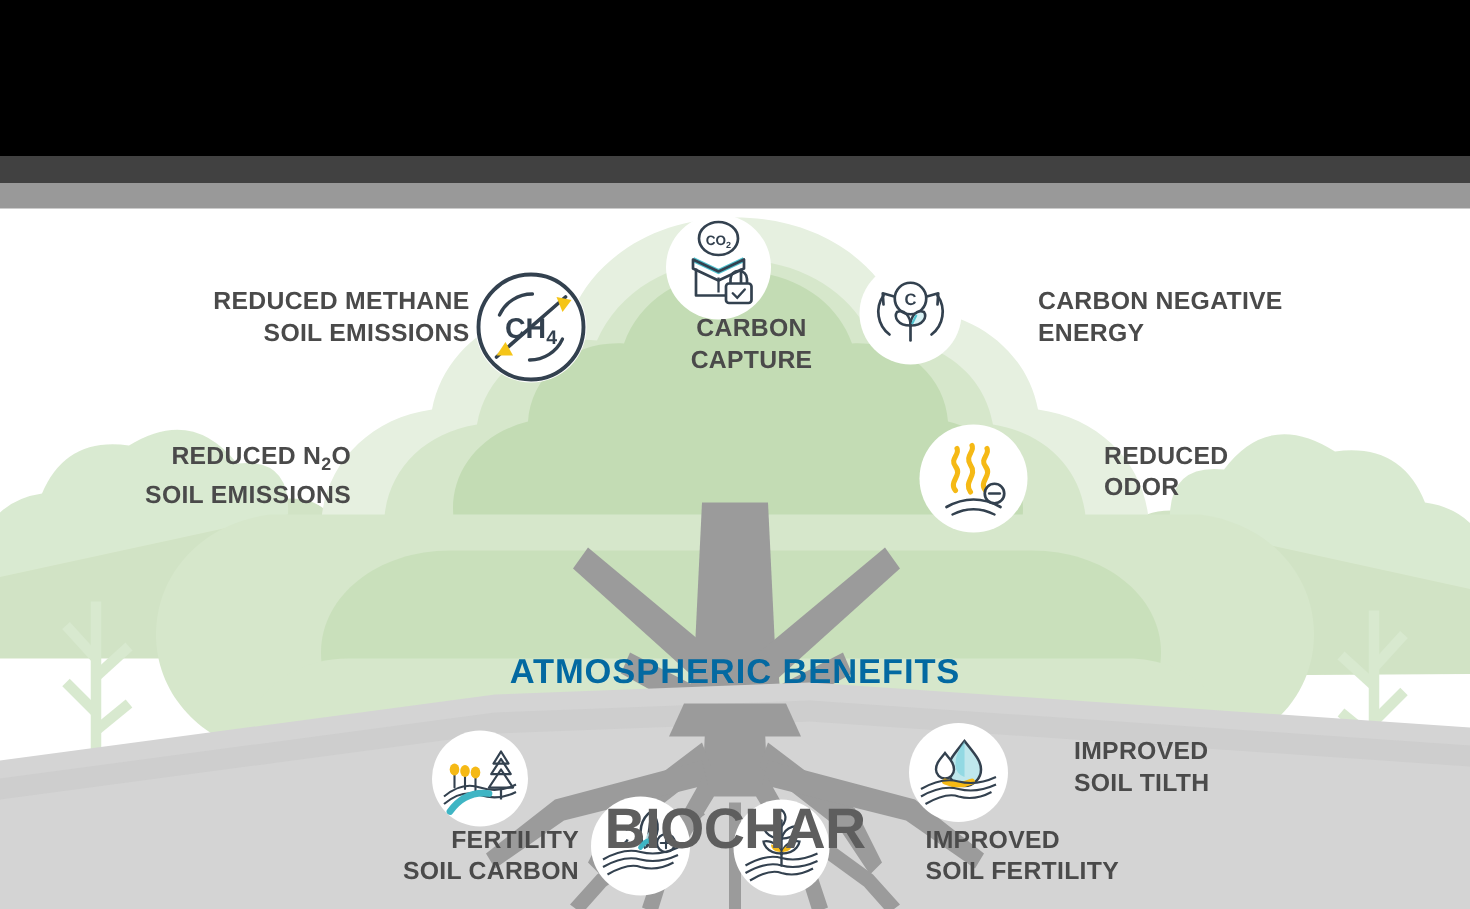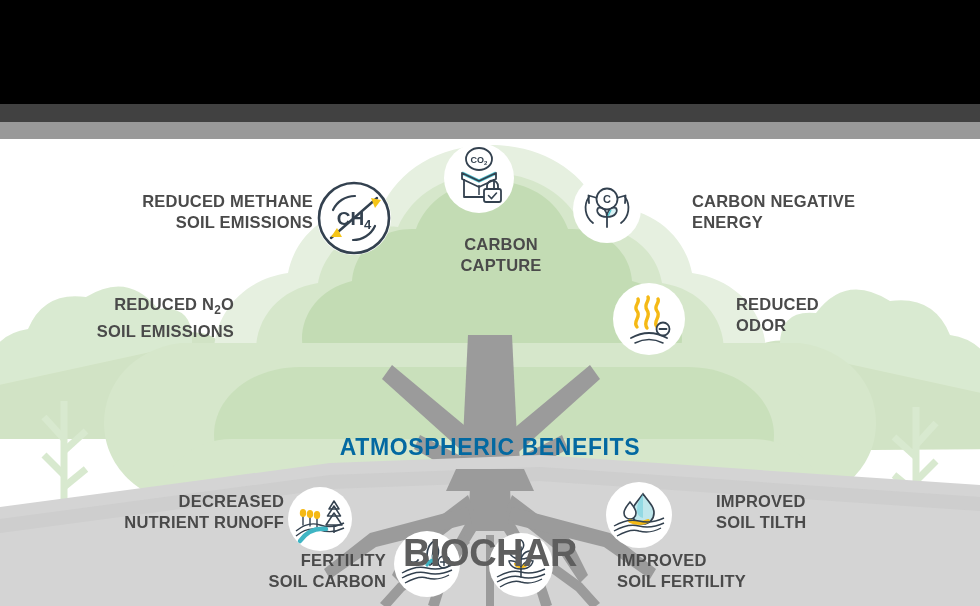--- a/index.html
+++ b/index.html
@@ -25,21 +25,21 @@
 
   
   .badge{position:absolute;border-radius:50%;background:#ffffff;z-index:20;}
   .badge svg{position:absolute;left:0;top:0;}
 
   
   .lbl{position:absolute;z-index:25;color:#4a4a4a;font-weight:bold;font-size:16.5px;
        line-height:21px;letter-spacing:.2px;white-space:nowrap;}
   .lbl.r{text-align:right;}
   .lbl.l{text-align:left;}
-  .lbl.c{text-align:center;margin-top:25px;}
+  .lbl.c{text-align:center;}
   .lbl .ln{display:block;padding-left:44px;}
   sub{font-size:.72em;}
 
   .overlay-title{position:absolute;z-index:26;text-align:center;color:#0369a1;font-weight:bold;
                  letter-spacing:.6px;line-height:30px;}
   #atmos{left:330px;top:293px;width:320px;font-size:23px;}
   #biochar{position:absolute;z-index:26;left:240px;top:383px;width:500px;text-align:center;
            font-size:38px;font-weight:bold;color:#5e5e5e;letter-spacing:-.5px;line-height:62px;}
 </style>
 </head>
@@ -276,24 +276,20 @@
             <path d="M22 39 L22 29"></path>
             <path d="M29 40 L29 30"></path>
         </g>
         <ellipse cx="15" cy="26" rx="3.2" ry="4" fill="#f5b915"></ellipse>
         <ellipse cx="22" cy="27" rx="3.2" ry="4" fill="#f5b915"></ellipse>
         <ellipse cx="29" cy="28" rx="3.2" ry="4" fill="#f5b915"></ellipse>
         <path d="M8 44 q12 -10 24 -6 q12 4 24 -2" fill="none" stroke="#33414f" stroke-width="1.4"></path>
         <path d="M8 49 q12 -10 24 -6 q12 4 24 -2" fill="none" stroke="#33414f" stroke-width="1.4"></path>
         <path d="M12 54 q10 -14 26 -12" fill="none" stroke="#3fb5c4" stroke-width="4.5" stroke-linecap="round"></path>
       </svg>
-    </div>
-    <div class="lbl r" style="left:0px;top:352px;width:284px;">
-      <span class="ln">DECREASED</span>
-      <span class="ln">NUTRIENT RUNOFF</span>
     </div>
 
     <div class="badge" style="left:394px;top:392px;width:66px;height:66px;">
       <svg width="66" height="66" viewBox="0 0 66 66">
         <circle cx="33" cy="33" r="32" fill="#ffffff"></circle>
         <text x="19" y="32" text-anchor="middle" font-family="Liberation Sans, sans-serif" font-size="19" font-weight="normal" fill="#33414f">C</text>
         <path d="M36 34 c-6 -10 -2 -20 4 -24 c6 6 7 18 -4 24 Z" fill="none" stroke="#33414f" stroke-width="1.7"></path>
         <path d="M40 12 L37 34" fill="none" stroke="#33414f" stroke-width="1.3"></path>
         <path d="M36 34 c-1 -5 1 -9 4 -12" fill="#bfe7ec" opacity=".9"></path>
         <path d="M33 34 q4 -6 8 -4" fill="none" stroke="#3fb5c4" stroke-width="3.2" stroke-linecap="round"></path>

